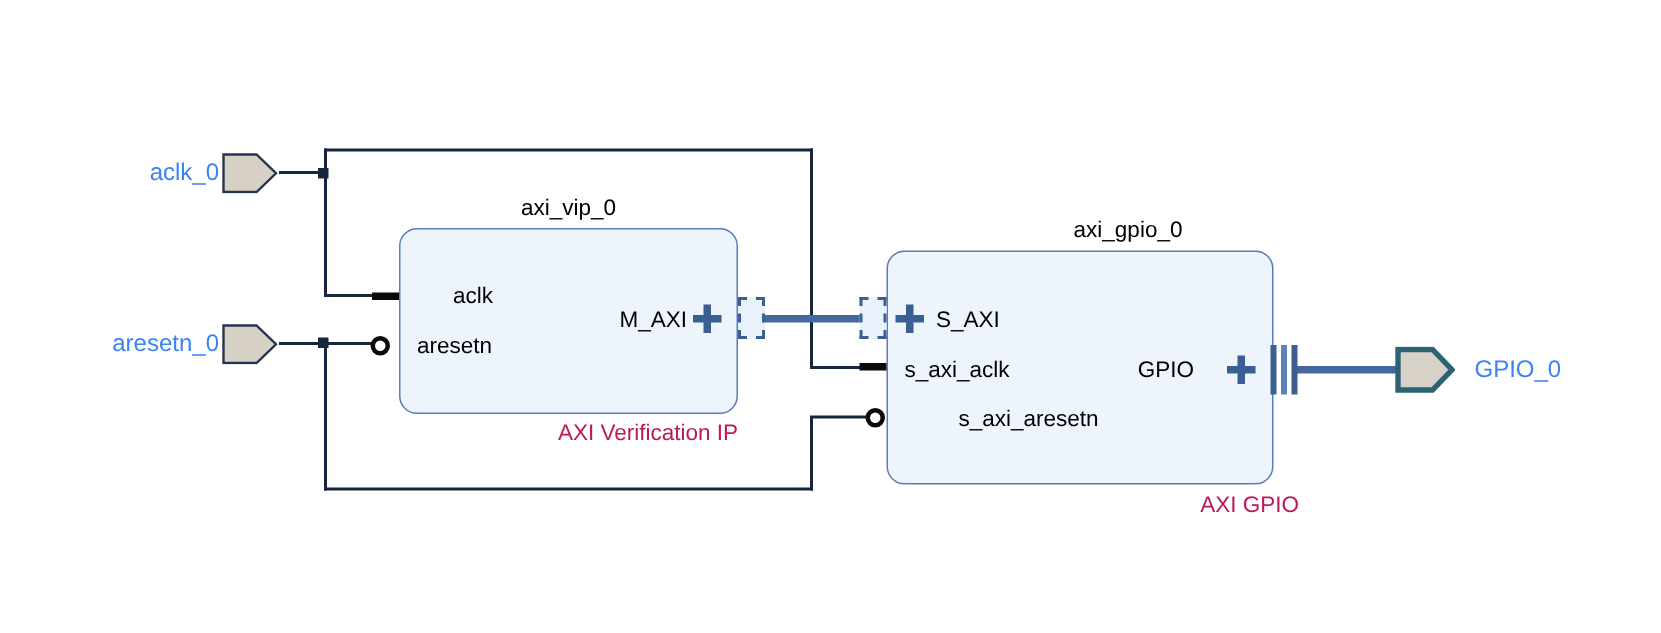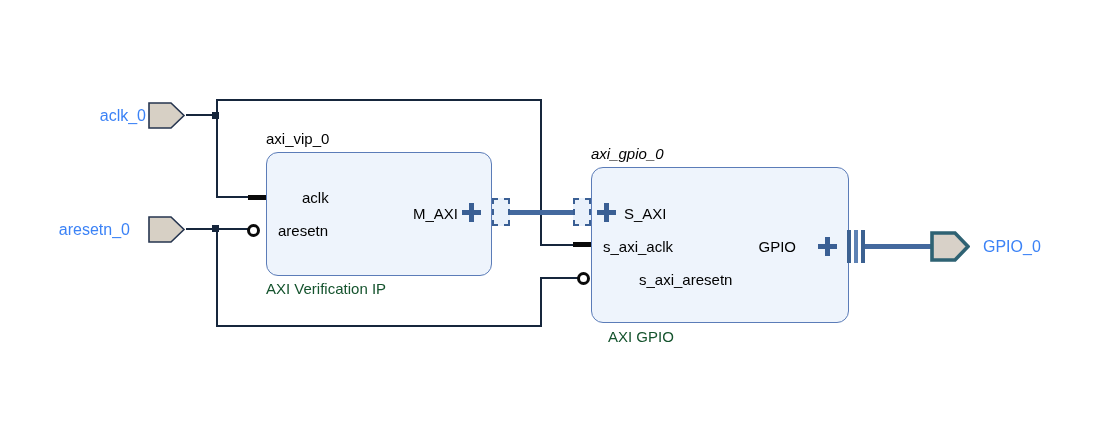--- a/index.html
+++ b/index.html
@@ -11,24 +11,24 @@
   .wire{position:absolute; background:#16263c;}
   .junction{position:absolute; width:7px; height:7px; background:#16263c;}
   
   .bus{position:absolute; height:5px; background:#44699e;}
   
   .block{
     position:absolute; background:#eef4fc; border:1.5px solid #5b7cb8;
     border-radius:12px; box-sizing:border-box;
   }
   .block-title{
-    position:absolute; font-size:15px; color:#000; text-align:left; white-space:nowrap;
+    position:absolute; font-size:15px; color:#000; text-align:center; white-space:nowrap;
   }
   .block-sublabel{
-    position:absolute; font-size:15px; color:#14532d; text-align:left; white-space:nowrap;
+    position:absolute; font-size:15px; color:#be185d; text-align:right; white-space:nowrap;
   }
   .pin-label{position:absolute; font-size:15px; color:#000; white-space:nowrap;}
   .pin-label.right{text-align:right;}
   
   .stub{position:absolute; width:18px; height:5px; background:#0a0a0a;}
   
   .bubble{
     position:absolute; width:13px; height:13px; box-sizing:border-box;
     border:3px solid #0a0a0a; border-radius:50%; background:#fff;
   }
@@ -80,21 +80,21 @@
   <div class="stub" style="left:248px;top:195px;"></div>
   <div class="pin-label" style="left:278px;top:189px;margin-left:24px;">aclk</div>
 
   <div class="bubble" style="left:247px;top:224px;"></div>
   <div class="pin-label" style="left:278px;top:222px;">aresetn</div>
 
   <div class="pin-label right" style="left:390px;top:205px;width:68px;">M_AXI</div>
   <div class="plus" style="left:462px;top:203px;"></div>
 
   <div class="block" style="left:591px;top:167px;width:258px;height:156px;"></div>
-  <div class="block-title" style="left:591px;top:145px;width:258px;font-style:italic;">axi_gpio_0</div>
+  <div class="block-title" style="left:623px;top:145px;width:258px;">axi_gpio_0</div>
   <div class="block-sublabel" style="left:608px;top:328px;width:258px;">AXI GPIO</div>
 
   <div class="plus" style="left:597px;top:203px;"></div>
   <div class="pin-label" style="left:624px;top:205px;">S_AXI</div>
 
   <div class="stub" style="left:573px;top:242px;"></div>
   <div class="pin-label" style="left:603px;top:238px;">s_axi_aclk</div>
 
   <div class="bubble" style="left:577px;top:272px;"></div>
   <div class="pin-label" style="left:603px;top:271px;margin-left:36px;">s_axi_aresetn</div>
@@ -109,21 +109,21 @@
   <div class="ifmarker" style="left:492px;top:198px;"></div>
   <div class="ifmarker" style="left:573px;top:198px;"></div>
 
   <div class="port-label" style="left:60px;top:107px;width:86px;text-align:right;">aclk_0</div>
   <div class="port" style="left:148px;top:102px;">
     <svg width="38" height="27" viewBox="0 0 38 27">
       <polygon points="1,1 23,1 36,13.5 23,26 1,26" fill="#d7d0c5" stroke="#26354f" stroke-width="1.6"></polygon>
     </svg>
   </div>
 
-  <div class="port-label" style="left:24px;top:221px;width:106px;text-align:right;">aresetn_0</div>
+  <div class="port-label" style="left:40px;top:221px;width:106px;text-align:right;">aresetn_0</div>
   <div class="port" style="left:148px;top:216px;">
     <svg width="38" height="27" viewBox="0 0 38 27">
       <polygon points="1,1 23,1 36,13.5 23,26 1,26" fill="#d7d0c5" stroke="#26354f" stroke-width="1.6"></polygon>
     </svg>
   </div>
 
   <div class="port" style="left:930px;top:231px;">
     <svg width="40" height="31" viewBox="0 0 40 31">
       <polygon points="2,2 25,2 38,15.5 25,29 2,29" fill="#d8d1c8" stroke="#2e6273" stroke-width="3.6"></polygon>
     </svg>

